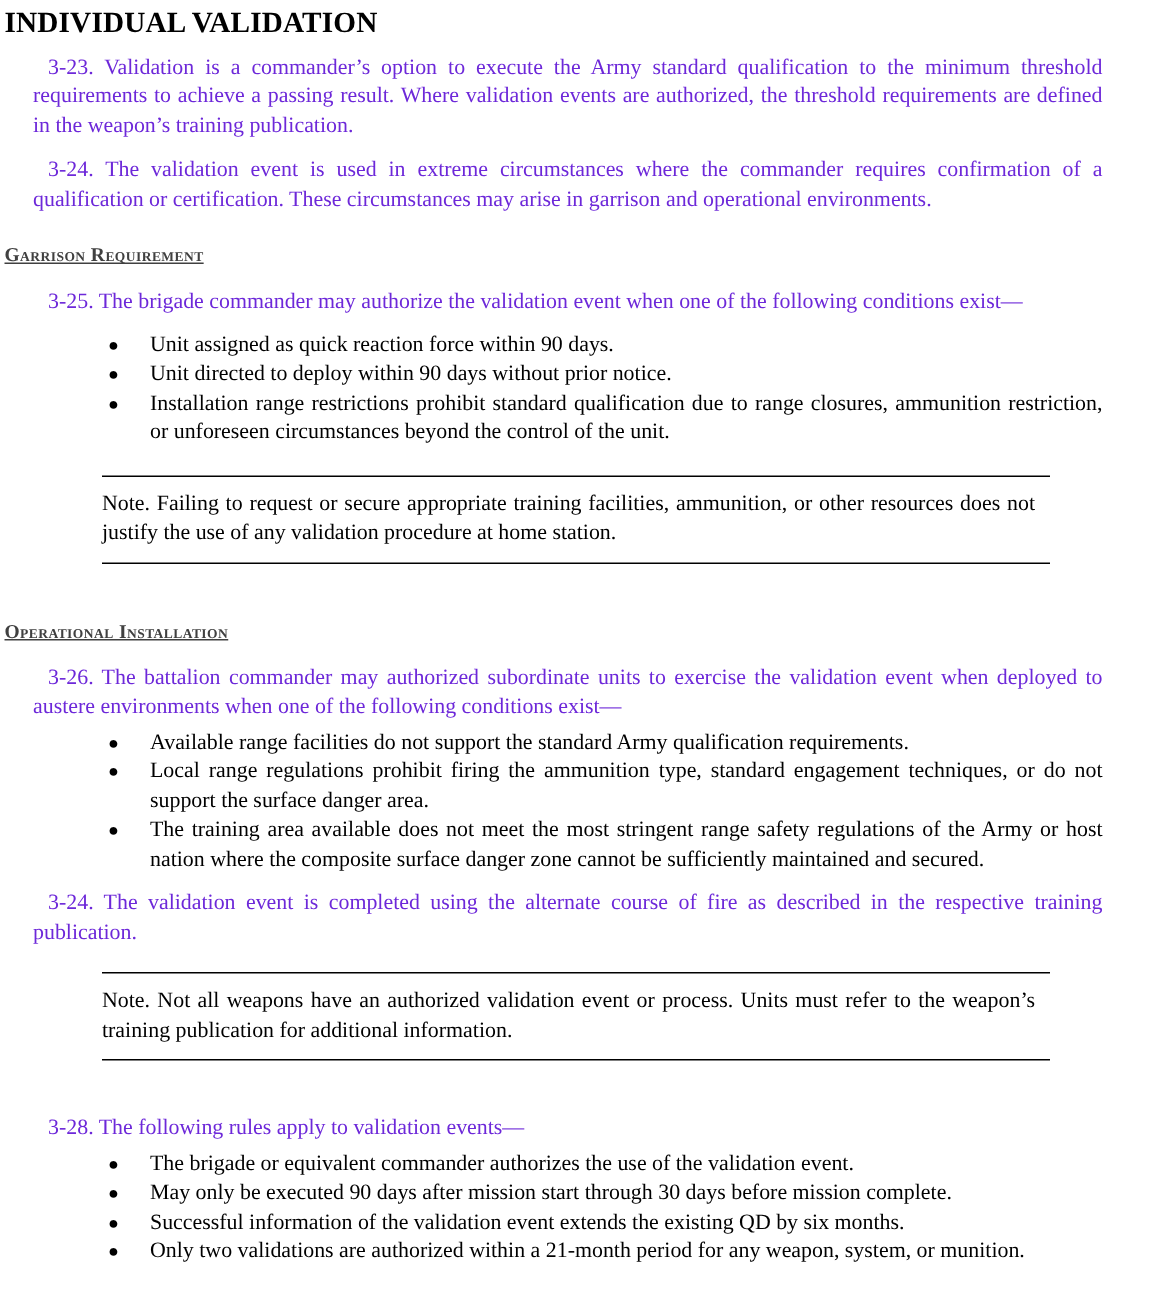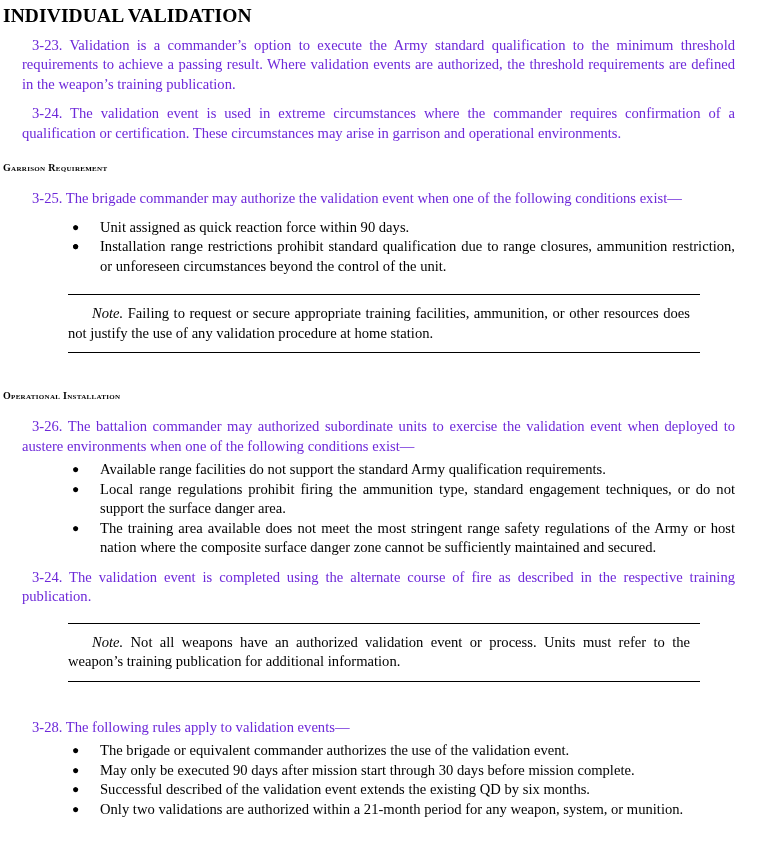--- a/index.html
+++ b/index.html
@@ -32,28 +32,29 @@
     letter-spacing: 0.1px;
     line-height: 1.0;
     margin: 0;
     padding: 6px 0 0 3px;
     color: #000;
     white-space: nowrap;
   }
   .section-head {
     font-family: "Liberation Serif", "DejaVu Serif", serif;
     font-weight: bold;
-    font-size: 10px;
+    font-size: 13px;
     font-variant: small-caps;
     letter-spacing: 0.3px;
     line-height: 1.0;
     margin: 0;
     padding: 0 0 0 3px;
-    color: #000000;
+    color: #404040;
     white-space: nowrap;
+    text-decoration: underline;
   }
 
   
   .para {
     font-size: 14.6px;
     line-height: 19.5px;
     text-align: justify;
     text-justify: inter-word;
     margin: 0;
     padding: 0;
@@ -100,23 +101,21 @@
   .note-box .note-text {
     font-size: 14.6px;
     line-height: 19.5px;
     text-align: justify;
     text-justify: inter-word;
     margin: 0;
     padding: 0 10px 0 0;
     color: #000;
   }
   .note-box .note-label {
-    font-style: italic;
     font-weight: normal;
-    margin-left: 24px;
   }
 
   
   .sp-4  { height: 4px; }
   .sp-9  { height: 9px; }
   .sp-10 { height: 10px; }
   .sp-12 { height: 12px; }
   .sp-14 { height: 14px; }
   .sp-16 { height: 16px; }
   .sp-18 { height: 18px; }
@@ -143,21 +142,21 @@
   <h2 class="section-head">Garrison Requirement</h2>
 
   <div class="sp-16"></div>
 
   <p class="para">3-25. The brigade commander may authorize the validation event when one of the following conditions exist—</p>
 
   <div class="sp-9"></div>
 
   <ul class="bullets">
     <li><span class="bullet-glyph">●</span><span>Unit assigned as quick reaction force within 90 days.</span></li>
-    <li><span class="bullet-glyph">●</span></li>
+    <li><span class="bullet-glyph">●</span><span>Unit directed to deploy within 90 days without prior notice.</span></li>
     <li><span class="bullet-glyph">●</span><span>Installation range restrictions prohibit standard qualification due to range closures, ammunition restriction, or unforeseen circumstances beyond the control of the unit.</span></li>
   </ul>
 
   <div class="sp-18"></div>
 
   <div class="note-box">
     <p class="note-text"><span class="note-label">Note.</span><span> Failing to request or secure appropriate training facilities, ammunition, or other resources does not justify the use of any validation procedure at home station.</span></p>
   </div>
 
   <div class="sp-24"></div>
@@ -190,17 +189,17 @@
   <div class="sp-24"></div>
   <div class="sp-12"></div>
 
   <p class="para">3-28. The following rules apply to validation events—</p>
 
   <div class="sp-4"></div>
 
   <ul class="bullets">
     <li><span class="bullet-glyph">●</span><span>The brigade or equivalent commander authorizes the use of the validation event.</span></li>
     <li><span class="bullet-glyph">●</span><span>May only be executed 90 days after mission start through 30 days before mission complete.</span></li>
-    <li><span class="bullet-glyph">●</span><span>Successful described of the validation event extends the existing QD by six months.</span></li>
+    <li><span class="bullet-glyph">●</span><span>Successful information of the validation event extends the existing QD by six months.</span></li>
     <li><span class="bullet-glyph">●</span><span>Only two validations are authorized within a 21-month period for any weapon, system, or munition.</span></li>
   </ul>
 
 </div>
 
 </body></html>

